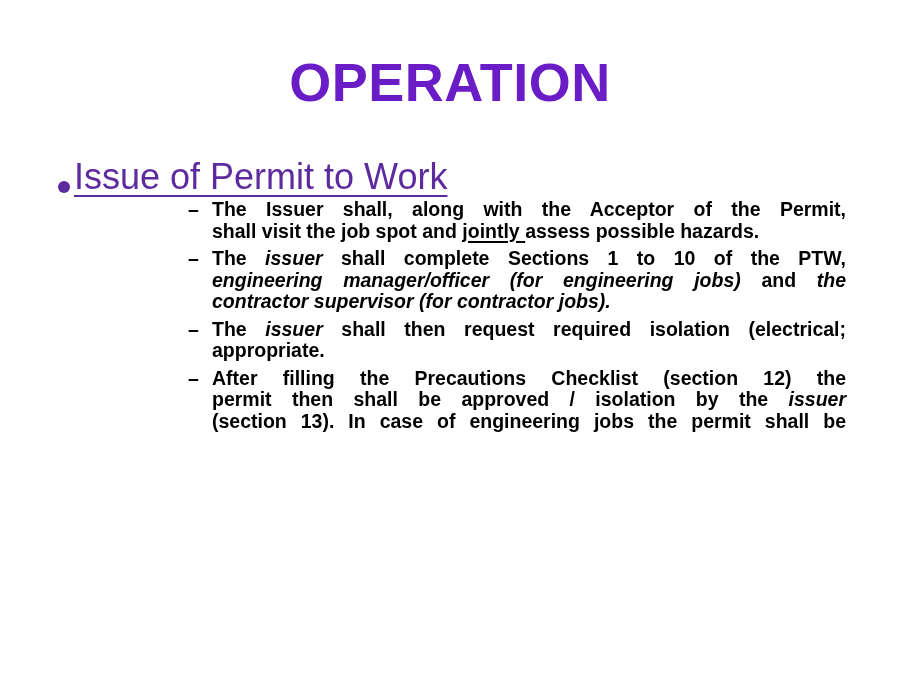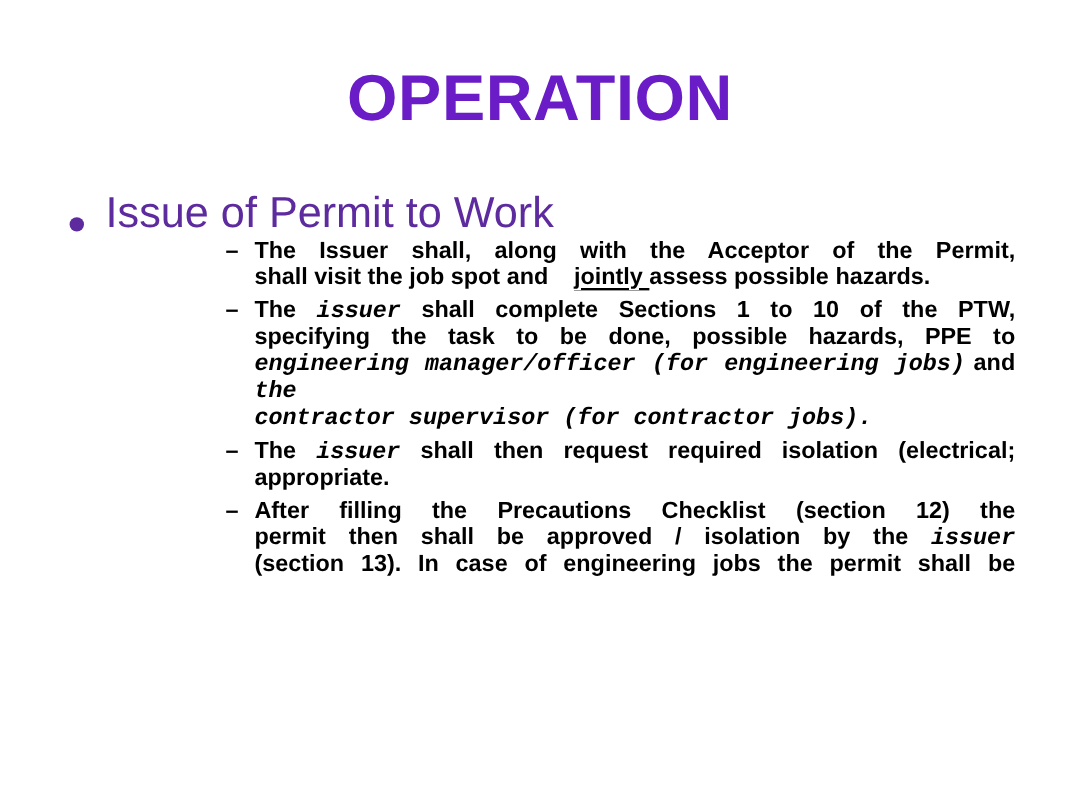--- a/index.html
+++ b/index.html
@@ -36,26 +36,27 @@
     position: absolute;
     left: 1px;
     top: 25px;
     width: 12px;
     height: 12px;
     border-radius: 50%;
     background: var(--heading-color, #5e2b9f);
   }
   .heading-text {
     position: absolute;
-    left: 31px;
+    left: 17px;
     top: 0;
     font-size: 36px;
     line-height: 42px;
     font-weight: 400;
     color: var(--heading-color, #5e2b9f);
+    text-decoration: underline;
     text-decoration-thickness: 2px;
     text-underline-offset: 6px;
     white-space: nowrap;
   }
   .bullet-list {
     position: absolute;
     left: 188px;
     top: 199px;
     width: 658px;
     color: var(--body-color, #000000);
@@ -74,26 +75,25 @@
     top: 0;
     font-weight: 700;
   }
   .bullet-text { width: 634px; }
   .line { text-align: left; }
   .line.j {
     text-align: justify;
     text-align-last: justify;
     text-justify: inter-word;
   }
-  .it { font-style: italic; font-family: Liberation Mono, monospace; }
+  .it { font-style: italic; }
   .un {
     text-decoration: underline;
     text-decoration-thickness: 2px;
     text-underline-offset: 3px;
-    margin-left: 16px;
   }
 </style>
 </head>
 <body>
 
 <div class="slide">
 
   <div class="slide-title">OPERATION</div>
 
   <div class="heading-row">
@@ -106,21 +106,20 @@
         <span class="dash">–</span>
         <div class="bullet-text">
           <div class="line j"><span>The Issuer shall, along with the Acceptor of the Permit,</span></div>
           <div class="line"><span>shall visit the job spot and </span><span class="un">jointly </span><span>assess possible hazards.</span></div>
         </div>
       </div>
       <div class="bullet-item">
         <span class="dash">–</span>
         <div class="bullet-text">
           <div class="line j"><span>The </span><span class="it">issuer</span><span> shall complete Sections 1 to 10 of the PTW,</span></div>
-          <div class="line j"><span>specifying the task to be done, possible hazards, PPE to</span></div>
           <div class="line j"><span class="it">engineering manager/officer (for engineering jobs)</span><span> and </span><span class="it">the</span></div>
           <div class="line"><span class="it">contractor supervisor (for contractor jobs).</span></div>
         </div>
       </div>
       <div class="bullet-item">
         <span class="dash">–</span>
         <div class="bullet-text">
           <div class="line j"><span>The </span><span class="it">issuer</span><span> shall then request required isolation (electrical;</span></div>
           <div class="line"><span>appropriate.</span></div>
         </div>

